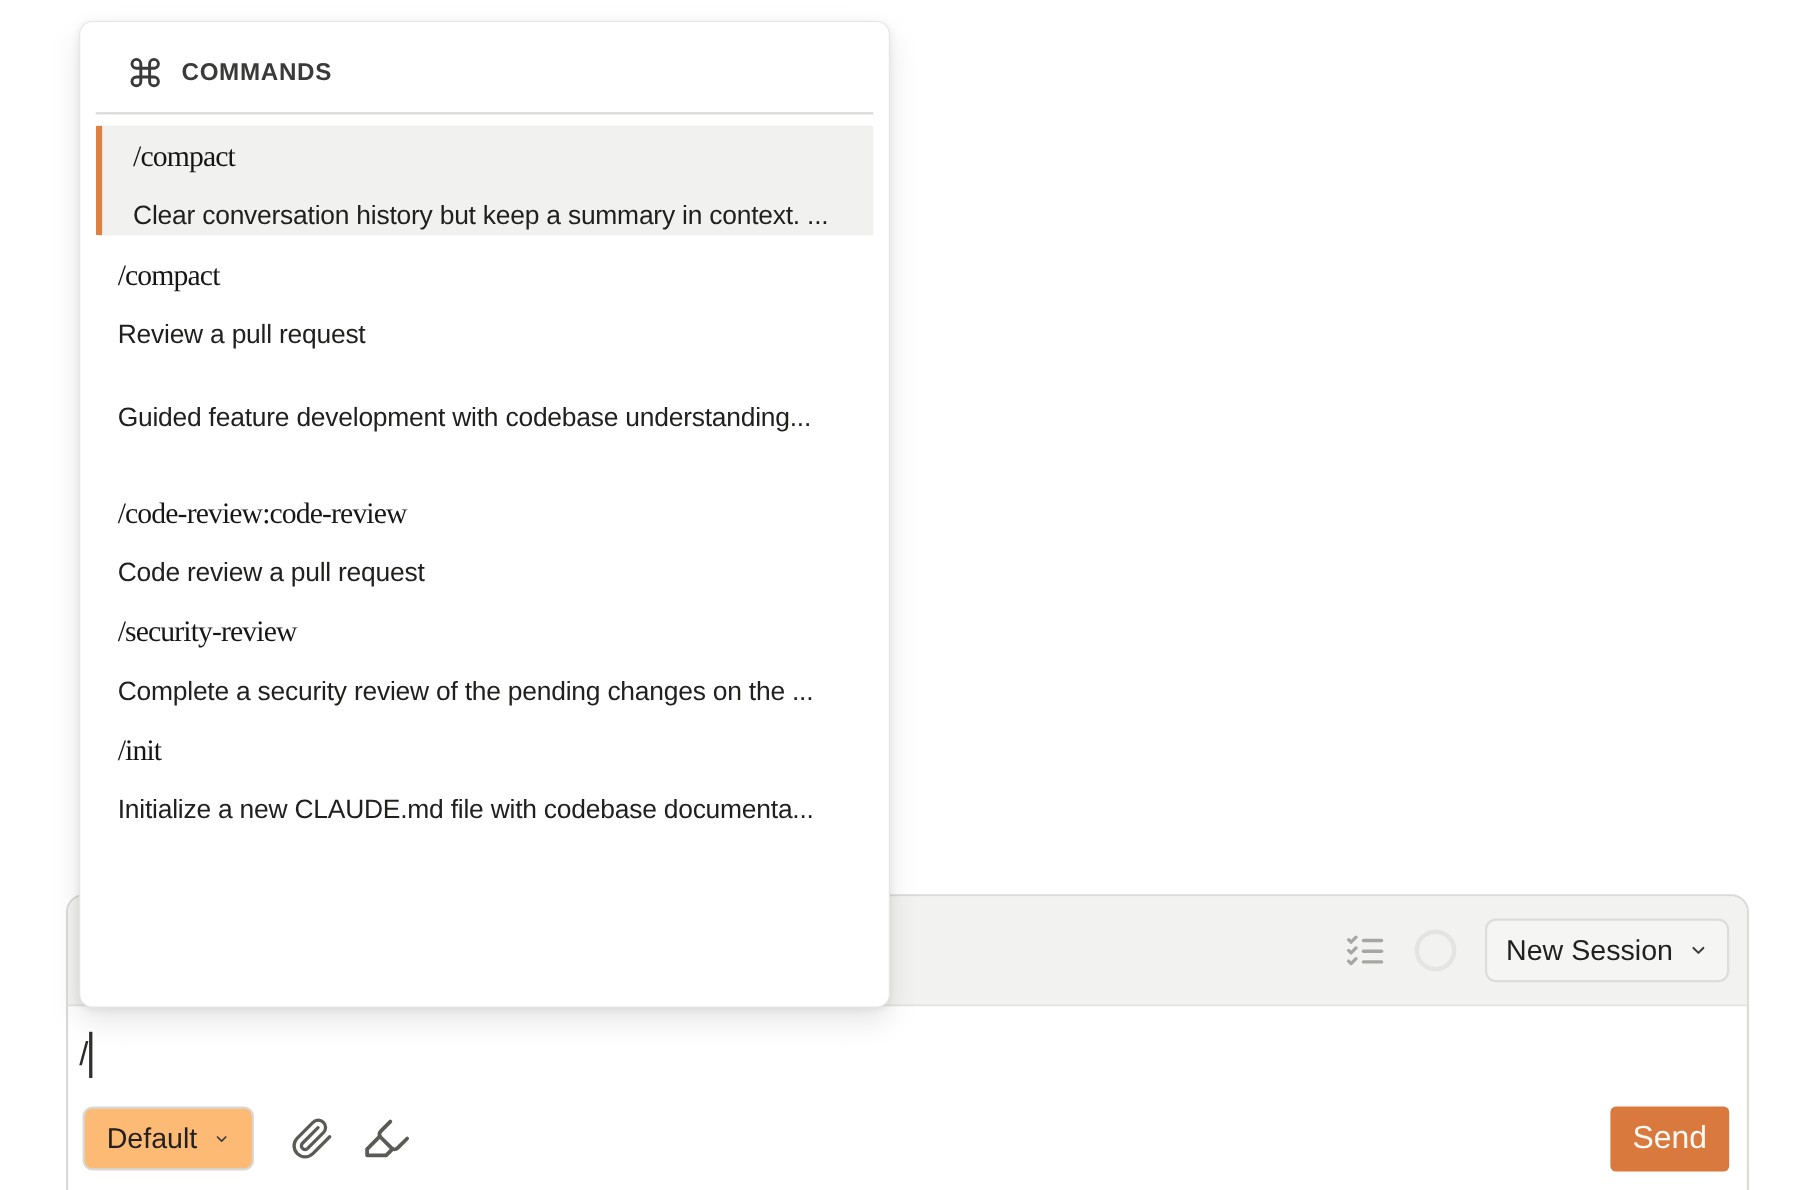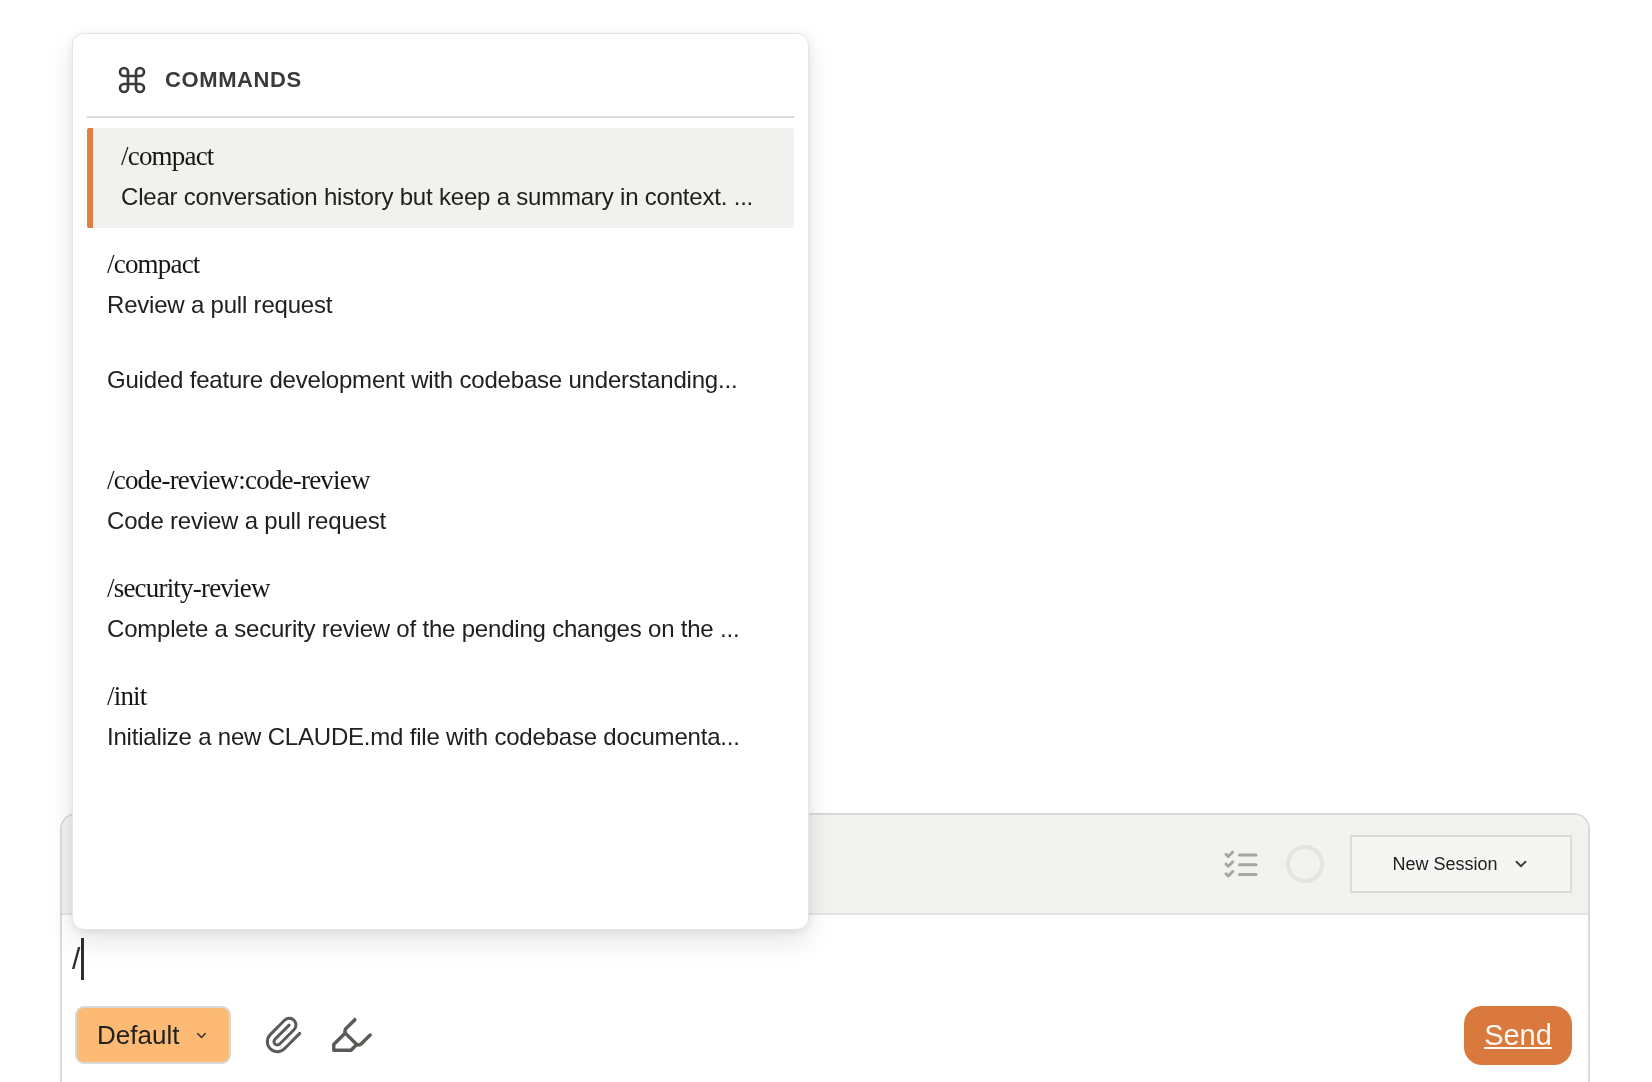--- a/index.html
+++ b/index.html
@@ -16,56 +16,56 @@
 
   
   .composer{position:absolute;left:60px;top:813px;width:1530px;height:300px;
     background:#ffffff;border:2px solid var(--panel-border);border-radius:16px;z-index:1;}
   .composer-header{height:100px;background:var(--panel-bg);
     border-bottom:2px solid #E3E3E1;border-radius:14px 14px 0 0;
     display:flex;align-items:center;justify-content:flex-end;padding-right:16px;}
   .icon-btn{display:flex;align-items:center;justify-content:center;background:none;border:none;cursor:pointer;}
   .tasks-icon{width:38px;height:36px;margin-right:26px;}
   .progress-ring{width:38px;height:38px;border-radius:50%;border:4px solid #E4E4E2;margin-right:26px;background:transparent;}
-  .session-btn{width:222px;height:58px;background:#F5F5F3;border:2px solid #DCDCDA;border-radius:0;
+  .session-btn{width:222px;height:58px;background:#F5F5F3;border:2px solid #DCDCDA;border-radius:10px;
     display:flex;align-items:center;justify-content:center;gap:14px;cursor:pointer;
-    font-size:18px;color:#222120;font-family:"Liberation Sans",sans-serif;}
+    font-size:26px;color:#222120;font-family:"Liberation Sans",sans-serif;}
   .chev{width:18px;height:18px;flex:0 0 auto;}
 
   .input-line{position:absolute;left:10px;top:122px;display:flex;align-items:center;}
   .input-text{font-size:30px;color:#2A2A28;line-height:44px;}
   .caret{width:3px;height:42px;background:#2F2F2D;margin-left:1px;}
 
   .toolbar{position:absolute;left:13px;right:16px;top:190px;height:60px;
     display:flex;align-items:center;}
   .model-btn{height:58px;padding:0 20px;background:#fdba74;border:2px solid #D8D8D6;border-radius:9px;
     display:flex;align-items:center;gap:15px;cursor:pointer;
     font-size:26px;color:#222120;font-family:"Liberation Sans",sans-serif;}
   .tool-icon{width:40px;height:40px;}
   .attach-btn{margin-left:33px;}
   .style-btn{margin-left:24px;}
   .spacer{flex:1;}
-  .send-btn{width:108px;height:59px;background:var(--send-bg);color:#FCF9F5;border:none;border-radius:18px;
-    font-size:29px;font-weight:500;font-family:"Liberation Sans",sans-serif;cursor:pointer;text-decoration:underline;}
+  .send-btn{width:108px;height:59px;background:var(--send-bg);color:#FCF9F5;border:none;border-radius:5px;
+    font-size:29px;font-weight:500;font-family:"Liberation Sans",sans-serif;cursor:pointer;}
 
   
-  .palette{position:absolute;left:72px;top:33px;width:737px;height:897px;background:#ffffff;
+  .palette{position:absolute;left:72px;top:19px;width:737px;height:897px;background:#ffffff;
     border:1px solid #E5E5E3;border-radius:12px;z-index:10;
     box-shadow:0 12px 28px rgba(0,0,0,0.10),0 2px 8px rgba(0,0,0,0.07);}
   .palette-header{display:flex;align-items:center;gap:17px;padding:30px 14px 20px 43px;}
   .cmd-icon{width:32px;height:32px;}
   .palette-title{font-size:22px;font-weight:700;letter-spacing:0.6px;color:#3A3A38;}
   .palette-divider{height:2px;background:#D9D9D7;margin:0 14px;}
   .cmd-list{padding:10px 14px 0 14px;display:flex;flex-direction:column;gap:8px;}
   .cmd-item{height:100px;padding:12px 20px;border-radius:2px;cursor:pointer;overflow:hidden;}
   .cmd-item.selected{background:var(--selected-bg);border-left:6px solid var(--accent-orange);padding-left:28px;}
   .cmd-name{font-family:Liberation Serif, serif;font-size:27px;letter-spacing:-0.8px;
     color:#161614;line-height:33px;white-space:nowrap;}
   .cmd-desc{font-family:"Liberation Sans",sans-serif;font-size:24px;letter-spacing:-0.2px;
-    color:#21201E;line-height:28px;margin-top:10px;white-space:nowrap;}
+    color:#21201E;line-height:28px;margin-top:24px;white-space:nowrap;}
   svg{display:block;}
 </style>
 </head>
 <body>
 
 <div class="composer">
   <div class="composer-header">
     <span class="icon-btn">
       <svg class="tasks-icon" viewBox="0 0 24 24" fill="none" stroke="#A6A6A2" stroke-width="2" stroke-linecap="round" stroke-linejoin="round">
         <path d="m2 5.5 1.5 1.5L6.5 4"></path>

